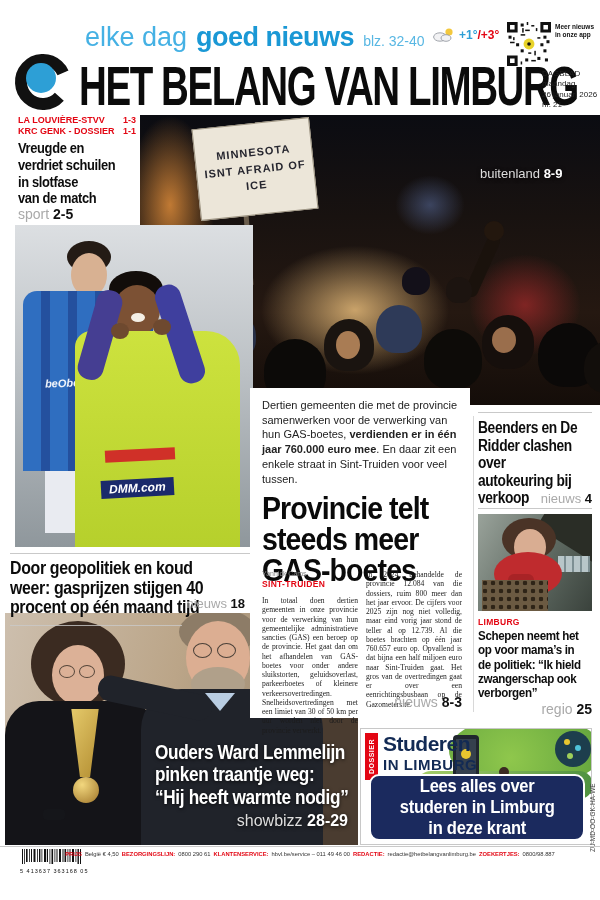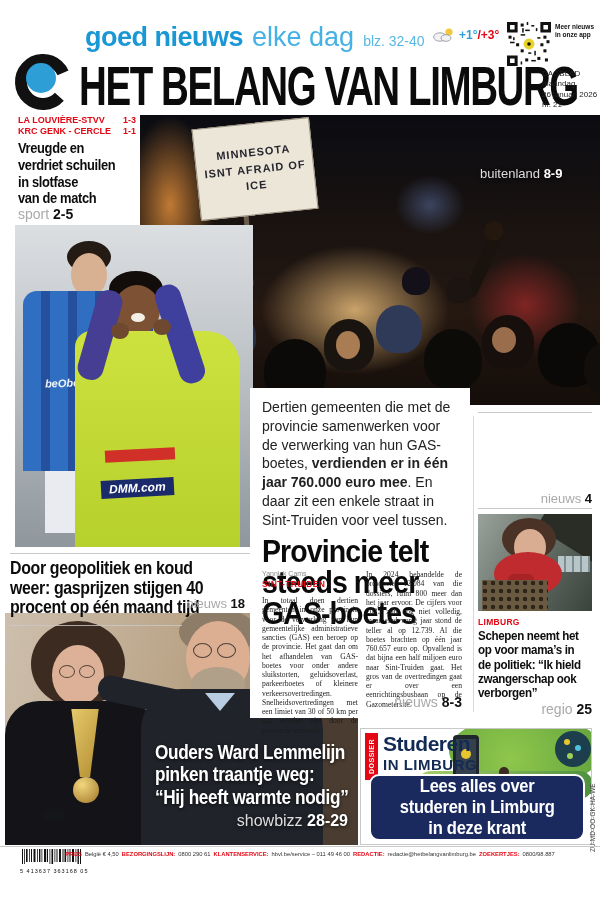--- a/index.html
+++ b/index.html
@@ -21,22 +21,22 @@
 .blob{position:absolute;border-radius:50%}
 .head{position:absolute;border-radius:50% 50% 42% 42%}
 .shadowtxt{text-shadow:0 1px 4px rgba(0,0,0,.75)}
 </style>
 </head>
 <body>
 
 <div class="page">
 
   <div class="abs" style="left:85px;top:22px;display:flex;align-items:baseline;gap:9px;white-space:nowrap">
+    <span style="font-size:27px;color:#45b1e4">elke dag</span>
     <span style="font-size:27px;font-weight:bold;color:#1a98d5;letter-spacing:-.5px">goed nieuws</span>
-    <span style="font-size:27px;color:#45b1e4">elke dag</span>
     <span style="font-size:14px;color:#58b7e3">blz. 32-40</span>
   </div>
 
   <span class="abs" style="left:432px;top:27px">
     <svg width="24" height="16" viewBox="0 0 24 16">
         <circle cx="17" cy="5" r="3.6" fill="#f3c83d"></circle>
         <ellipse cx="8" cy="10" rx="6.4" ry="4.2" fill="#f2f2f4" stroke="#8a8f98" stroke-width=".8"></ellipse>
         <ellipse cx="14" cy="11" rx="5" ry="3.3" fill="#f2f2f4" stroke="#8a8f98" stroke-width=".8"></ellipse>
       </svg>
   </span>
@@ -135,21 +135,21 @@
       <span class="sec">buitenland</span>&nbsp;<span class="pg">8-9</span>
     </div>
   </div>
 
   <div class="abs" style="left:18px;top:115px;width:118px;z-index:2">
     <div style="display:flex;justify-content:space-between;font-size:9px;font-weight:bold;color:#e30613;line-height:1.25">
       <span>LA LOUVIÈRE-STVV</span>
         <span>1-3</span>
     </div>
     <div style="display:flex;justify-content:space-between;font-size:9px;font-weight:bold;color:#e30613;line-height:1.25">
-      <span>KRC GENK - CERCLE</span>
+      <span>KRC GENK - DOSSIER</span>
         <span>1-1</span>
     </div>
   </div>
   <div class="abs" style="left:18px;top:140px;z-index:2">
     <span class="sqz hl" style="font-size:15px;line-height:1.12;color:#0d0d0d">Vreugde en
 verdriet schuilen
 in slotfase
 van de match</span>
   </div>
   <div class="abs ref" style="left:18px;top:206px;font-size:14px;white-space:nowrap;z-index:2">
@@ -173,21 +173,21 @@
       <span style="position:absolute;left:26px;top:148px;padding:2px 8px;background:#1b2a6b;color:#fff;font-size:12px;font-weight:bold;font-style:italic;transform:rotate(-3deg)">DMM.com</span>
       <span style="position:absolute;left:30px;top:118px;width:70px;height:12px;background:#d03028;transform:rotate(-3deg)"></span>
     </div>
     <div class="abs" style="left:72px;top:64px;width:26px;height:92px;border-radius:12px;background:#453e92;transform:rotate(16deg)"></div>
     <div class="abs" style="left:152px;top:58px;width:26px;height:102px;border-radius:12px;background:#3f3f9e;transform:rotate(-18deg)"></div>
     <div class="blob" style="left:96px;top:98px;width:18px;height:16px;background:#6e492f"></div>
     <div class="blob" style="left:138px;top:94px;width:18px;height:16px;background:#6e492f"></div>
   </div>
 
   <div class="abs" style="left:250px;top:388px;width:220px;height:330px;background:#fff;z-index:3;padding:10px 12px">
-    <div style="font-size:14px;line-height:1.34;color:#222">
+    <div style="font-size:11px;line-height:1.34;color:#222">
       <span>Dertien gemeenten die met de provincie samenwerken voor de verwerking van hun GAS-boetes, </span><b>verdienden er in één jaar 760.000 euro mee</b><span>. En daar zit een enkele straat in Sint-Truiden voor veel tussen.</span>
     </div>
     <div style="margin-top:8px">
       <span class="sqz hl" style="font-size:31px;line-height:.99;letter-spacing:-1px;color:#0a0a0a;transform:scaleX(.92)">Provincie telt
 steeds meer
 GAS-boetes</span>
     </div>
     <div class="abs" style="left:12px;top:182px;width:96px">
       <div style="font-size:7px;color:#8a8a8a">Yannick Cams</div>
       <div style="font-size:8.5px;font-weight:bold;color:#e30613;letter-spacing:.3px;margin-top:2px">SINT-TRUIDEN</div>
@@ -195,20 +195,23 @@
     <div class="abs" style="left:12px;top:208px;width:96px;font-family:'Liberation Serif','DejaVu Serif',serif;font-size:7.6px;line-height:1.22;text-align:justify;color:#1c1c1c">In totaal doen dertien gemeenten in onze provincie voor de verwerking van hun gemeentelijke administratieve sancties (GAS) een beroep op de provincie. Het gaat dan om het afhandelen van GAS-boetes voor onder andere sluikstorten, geluidsoverlast, parkeerboetes of kleinere verkeersovertredingen. Snelheidsovertredingen met een limiet van 30 of 50 km per uur worden niet door de provincie verwerkt.</div>
     <div class="abs" style="left:116px;top:182px;width:96px;font-family:'Liberation Serif','DejaVu Serif',serif;font-size:7.6px;line-height:1.22;text-align:justify;color:#1c1c1c">In 2024 behandelde de provincie 12.084 van die dossiers, ruim 800 meer dan het jaar ervoor. De cijfers voor 2025 zijn nog niet volledig, maar eind vorig jaar stond de teller al op 12.739. Al die boetes brachten op één jaar 760.657 euro op. Opvallend is dat bijna een half miljoen euro naar Sint-Truiden gaat. Het gros van de overtredingen gaat er over een eenrichtingsbusbaan op de Gazometersite.</div>
     <div class="abs ref" style="right:8px;bottom:8px;font-size:14px;white-space:nowrap">
       <span class="sec">nieuws</span>&nbsp;<span class="pg">8-3</span>
     </div>
   </div>
 
   <div class="abs vrule" style="left:473px;top:416px;height:296px;z-index:3"></div>
 
   <div class="abs rule" style="left:478px;top:412px;width:114px;z-index:3"></div>
+  <div class="abs" style="left:478px;top:419px;width:116px;z-index:3">
+    <span class="sqz hl" style="font-size:16px;line-height:1.1;color:#0d0d0d">Beenders en De Ridder clashen over autokeuring bij verkoop</span>
+  </div>
   <div class="abs ref" style="left:478px;top:491px;width:114px;text-align:right;font-size:13px;z-index:3">
     <span class="sec">nieuws</span>&nbsp;<span class="pg">4</span>
   </div>
   <div class="abs rule" style="left:478px;top:508px;width:114px;z-index:3"></div>
 
   <div class="abs photo" style="left:478px;top:514px;width:114px;height:97px;z-index:3;background:linear-gradient(120deg,#9aa39b 0%,#5f6a62 55%,#3a423c 100%)">
     <div class="abs" style="left:66px;top:-14px;width:80px;height:52px;background:#2a2d26;transform:rotate(32deg)"></div>
     <div class="abs" style="left:80px;top:42px;width:32px;height:16px;background:repeating-linear-gradient(90deg,#b8c6c9 0 6px,#7d8f93 6px 8px)"></div>
     <div class="blob" style="left:24px;top:4px;width:54px;height:42px;background:#4a3326"></div>
     <div class="blob" style="left:36px;top:15px;width:32px;height:36px;background:#d9ad92"></div>

